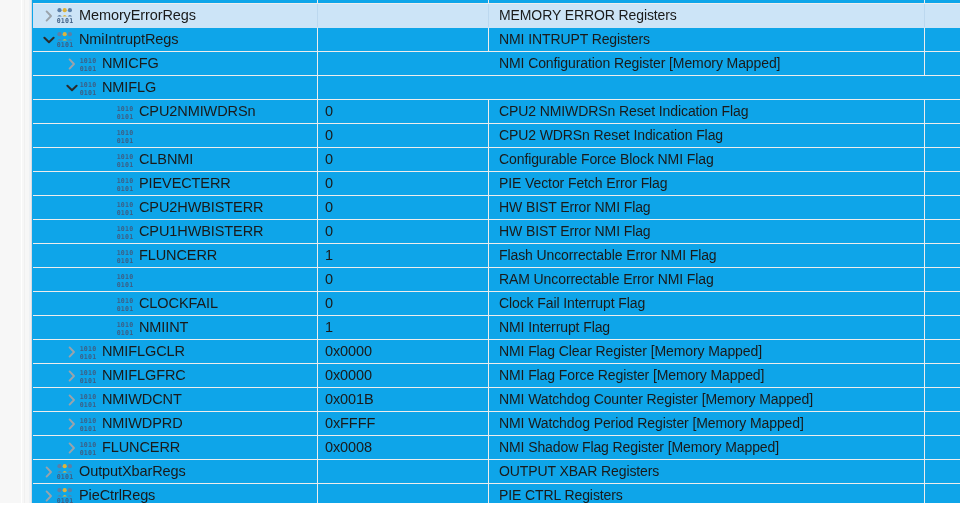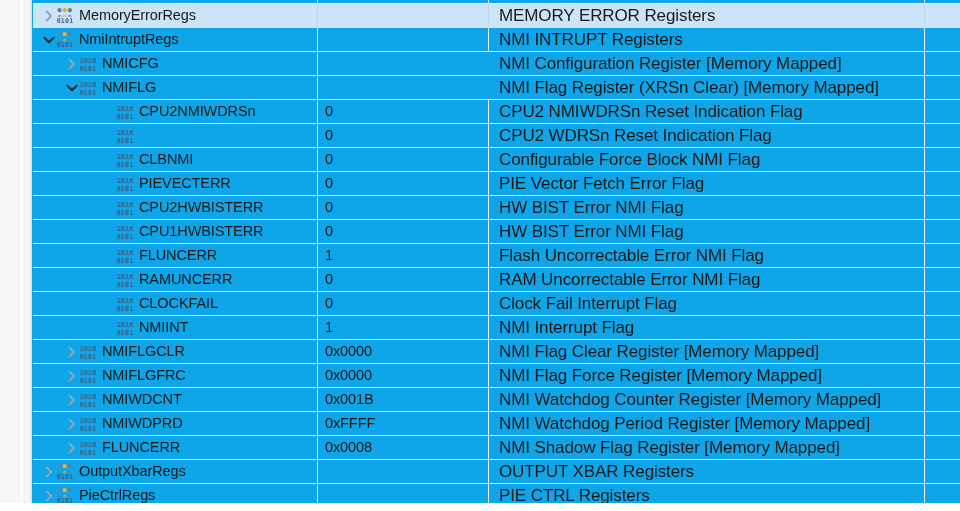--- a/index.html
+++ b/index.html
@@ -51,21 +51,21 @@
   .c-last{left:892px;width:35px;}
 
   .row.selected .cell{border-right-color:#bcd8ef;}
 
   .txt{
     font-size:14.5px;
     color:#1a1a1a;
     line-height:23px;
     letter-spacing:-0.1px;
   }
-  .txt.desc{font-size:17px;}
+  .txt.desc{font-size:14px;}
 
   
   .ind{display:inline-block;flex:0 0 auto;}
   .lvl1 .ind{width:8px;}
   .lvl2 .ind{width:31px;}
   .lvl3 .ind{width:68px;}
 
   
   .chev{
     flex:0 0 auto;
@@ -204,23 +204,20 @@
             </svg>
           </span>
           <span class="icon">
             <svg width="18" height="18" viewBox="0 0 18 18">
               <text x="9" y="8.2" font-family="DejaVu Sans Mono, monospace" font-size="6.6" font-weight="bold" fill="#3f5d82" text-anchor="middle" letter-spacing="0.2">1010</text>
               <text x="9" y="16.0" font-family="DejaVu Sans Mono, monospace" font-size="6.6" font-weight="bold" fill="#3f5d82" text-anchor="middle" letter-spacing="0.2">0101</text>
             </svg>
           </span>
           <span class="txt label">NMIFLG</span>
         </div>
-        <div class="cell c-desc">
-          <span class="txt desc">NMI Flag Register (XRSn Clear) [Memory Mapped]</span>
-        </div>
         <div class="cell c-last"></div>
       </div>
       <div class="row lvl3">
         <div class="cell c-name">
           <span class="ind"></span>
           <span class="chev hidden"></span>
           <span class="icon">
             <svg width="18" height="18" viewBox="0 0 18 18">
               <text x="9" y="8.2" font-family="DejaVu Sans Mono, monospace" font-size="6.6" font-weight="bold" fill="#3f5d82" text-anchor="middle" letter-spacing="0.2">1010</text>
               <text x="9" y="16.0" font-family="DejaVu Sans Mono, monospace" font-size="6.6" font-weight="bold" fill="#3f5d82" text-anchor="middle" letter-spacing="0.2">0101</text>
@@ -358,21 +355,20 @@
       <div class="row lvl3">
         <div class="cell c-name">
           <span class="ind"></span>
           <span class="chev hidden"></span>
           <span class="icon">
             <svg width="18" height="18" viewBox="0 0 18 18">
               <text x="9" y="8.2" font-family="DejaVu Sans Mono, monospace" font-size="6.6" font-weight="bold" fill="#3f5d82" text-anchor="middle" letter-spacing="0.2">1010</text>
               <text x="9" y="16.0" font-family="DejaVu Sans Mono, monospace" font-size="6.6" font-weight="bold" fill="#3f5d82" text-anchor="middle" letter-spacing="0.2">0101</text>
             </svg>
           </span>
-          <span class="txt label">RAMUNCERR</span>
         </div>
         <div class="cell c-val">
           <span class="txt">0</span>
         </div>
         <div class="cell c-desc">
           <span class="txt desc">RAM Uncorrectable Error NMI Flag</span>
         </div>
         <div class="cell c-last"></div>
       </div>
       <div class="row lvl3">

